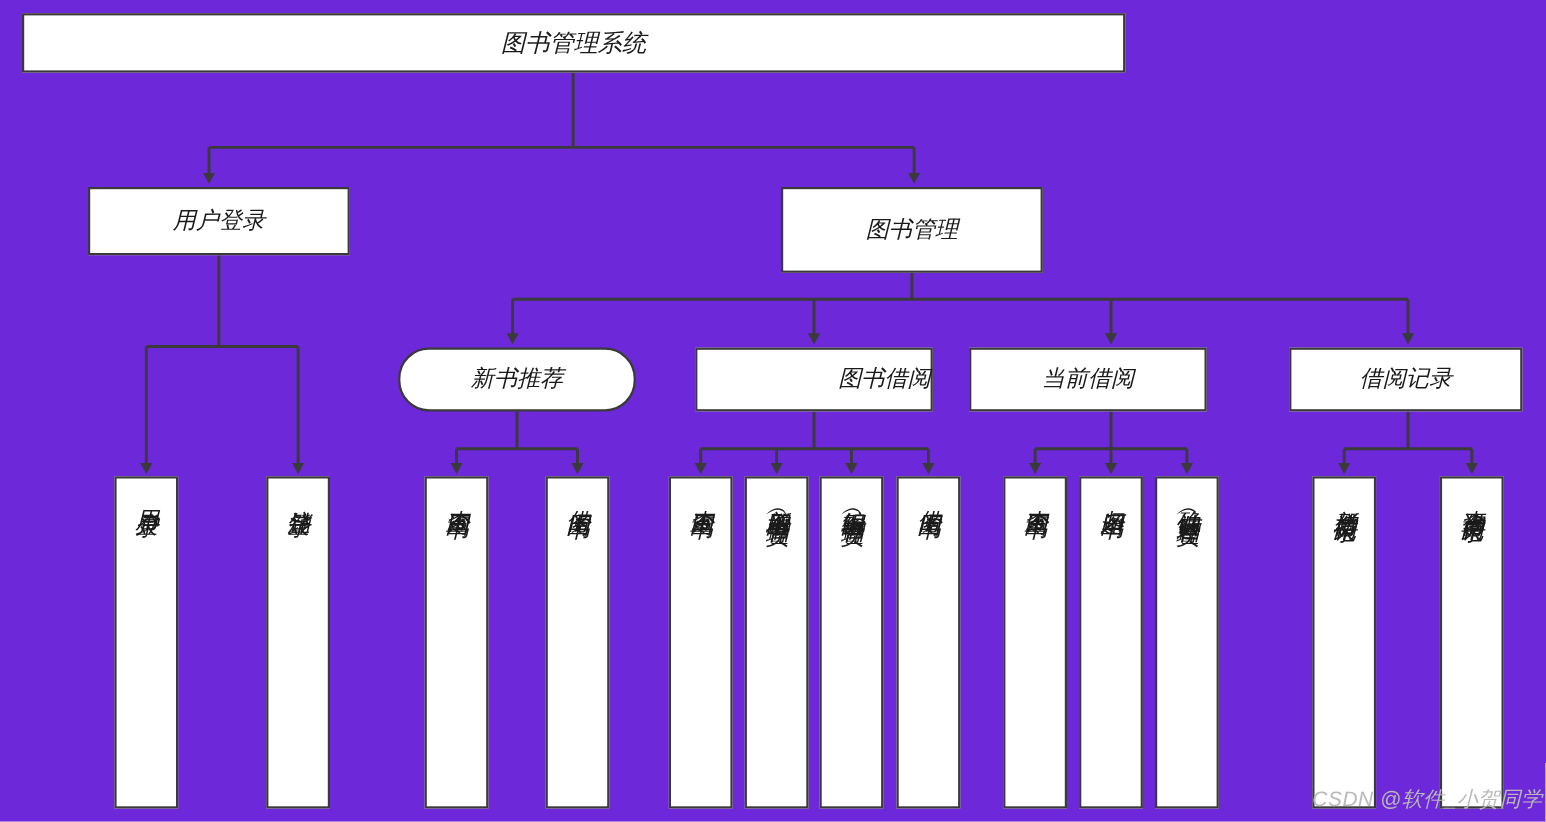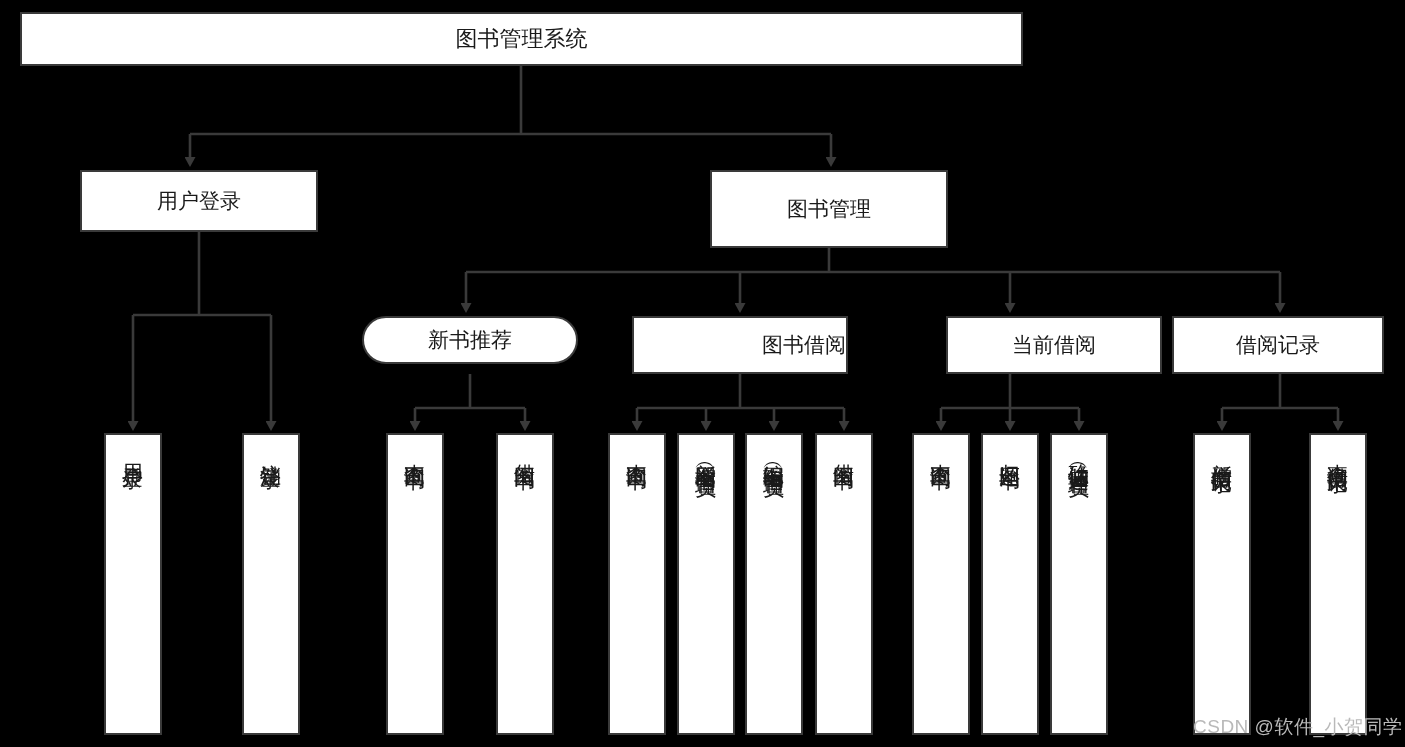--- a/index.html
+++ b/index.html
@@ -7,22 +7,23 @@
     padding: 0;
     background: #ffffff;
   }
   body {
     font-family: "Liberation Sans", "DejaVu Sans", sans-serif;
   }
   #canvas {
     position: relative;
     width: 1405px;
     height: 747px;
-    background: #000000;
+    background: #6d28d9;
     overflow: hidden;
+    font-style: italic;
   }
   #edges {
     position: absolute;
     left: 0;
     top: 0;
     width: 1405px;
     height: 747px;
   }
   .node {
     position: absolute;
@@ -130,27 +131,27 @@
     <span class="label">图书管理系统</span>
   </div>
 
   <div class="node horiz" style="left:80px; top:170px; width:238px; height:62px;">
     <span class="label">用户登录</span>
   </div>
   <div class="node horiz" style="left:710px; top:170px; width:238px; height:78px;">
     <span class="label">图书管理</span>
   </div>
 
-  <div class="node horiz" style="left:362px; top:316px; width:216px; height:48px;border-radius:28px;">
+  <div class="node horiz" style="left:362px; top:316px; width:216px; height:58px;border-radius:28px;">
     <span class="label">新书推荐</span>
   </div>
   <div class="node horiz" style="left:632px; top:316px; width:216px; height:58px;justify-content:flex-end;">
     <span class="label">图书借阅</span>
   </div>
-  <div class="node horiz" style="left:946px; top:316px; width:216px; height:58px;">
+  <div class="node horiz" style="left:881px; top:316px; width:216px; height:58px;">
     <span class="label">当前借阅</span>
   </div>
   <div class="node horiz" style="left:1172px; top:316px; width:212px; height:58px;">
     <span class="label">借阅记录</span>
   </div>
 
   <div class="node vert" style="left:104px; top:433px; width:58px; height:302px;">
     <span class="label">用户登录</span>
   </div>
   <div class="node vert" style="left:242px; top:433px; width:58px; height:302px;">

